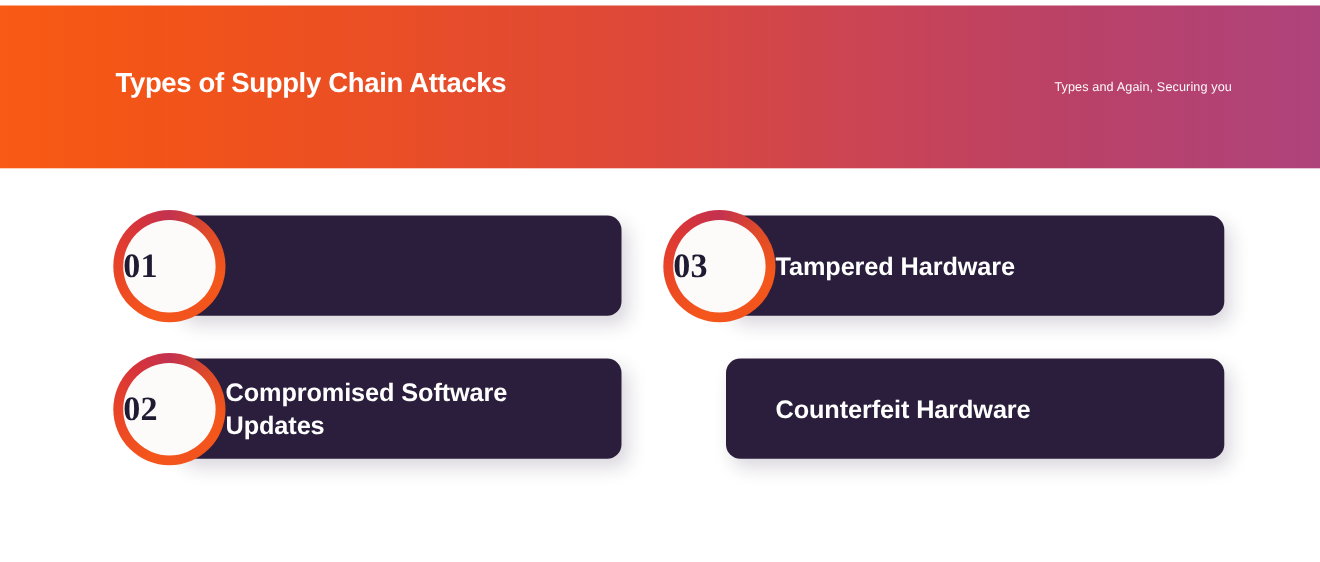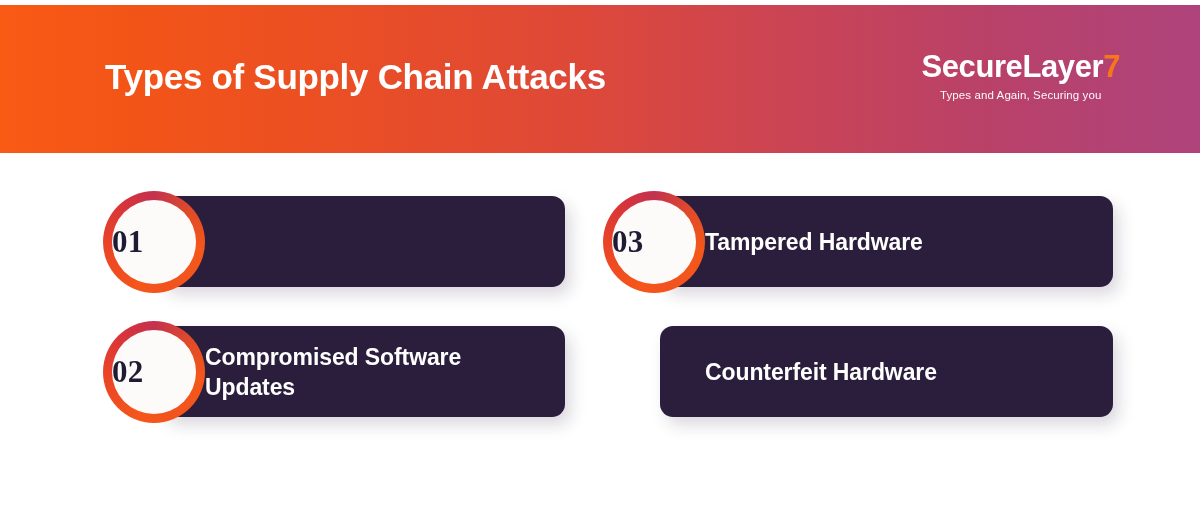--- a/index.html
+++ b/index.html
@@ -33,21 +33,21 @@
         #AE437B 100%);
     display: flex;
     align-items: center;
     justify-content: space-between;
     box-sizing: border-box;
     padding: 0 80px 0 105px;
   }
 
   .header-title {
     color: #ffffff;
-    font-size: 35px;
+    font-size: 25px;
     font-weight: bold;
     letter-spacing: -0.3px;
     line-height: 1.1;
     white-space: nowrap;
     margin: 0;
     padding-bottom: 4px;
   }
 
   
   .logo-block {
@@ -158,23 +158,20 @@
     font-family: "Liberation Serif", serif;
   }
 </style>
 </head>
 <body>
 
 <div class="header-band">
   <h1 class="header-title">Types of Supply Chain Attacks</h1>
 
   <div class="logo-block">
-    <div class="logo-wordmark">
-      <span>SecureLayer</span><span class="logo-seven">7</span>
-    </div>
     <div class="logo-tagline">Types and Again, Securing you</div>
   </div>
 </div>
 
 <div class="card-grid">
 
   <div class="card-row">
 
     <div class="card card-col-left">
       <div class="card-panel"></div>

